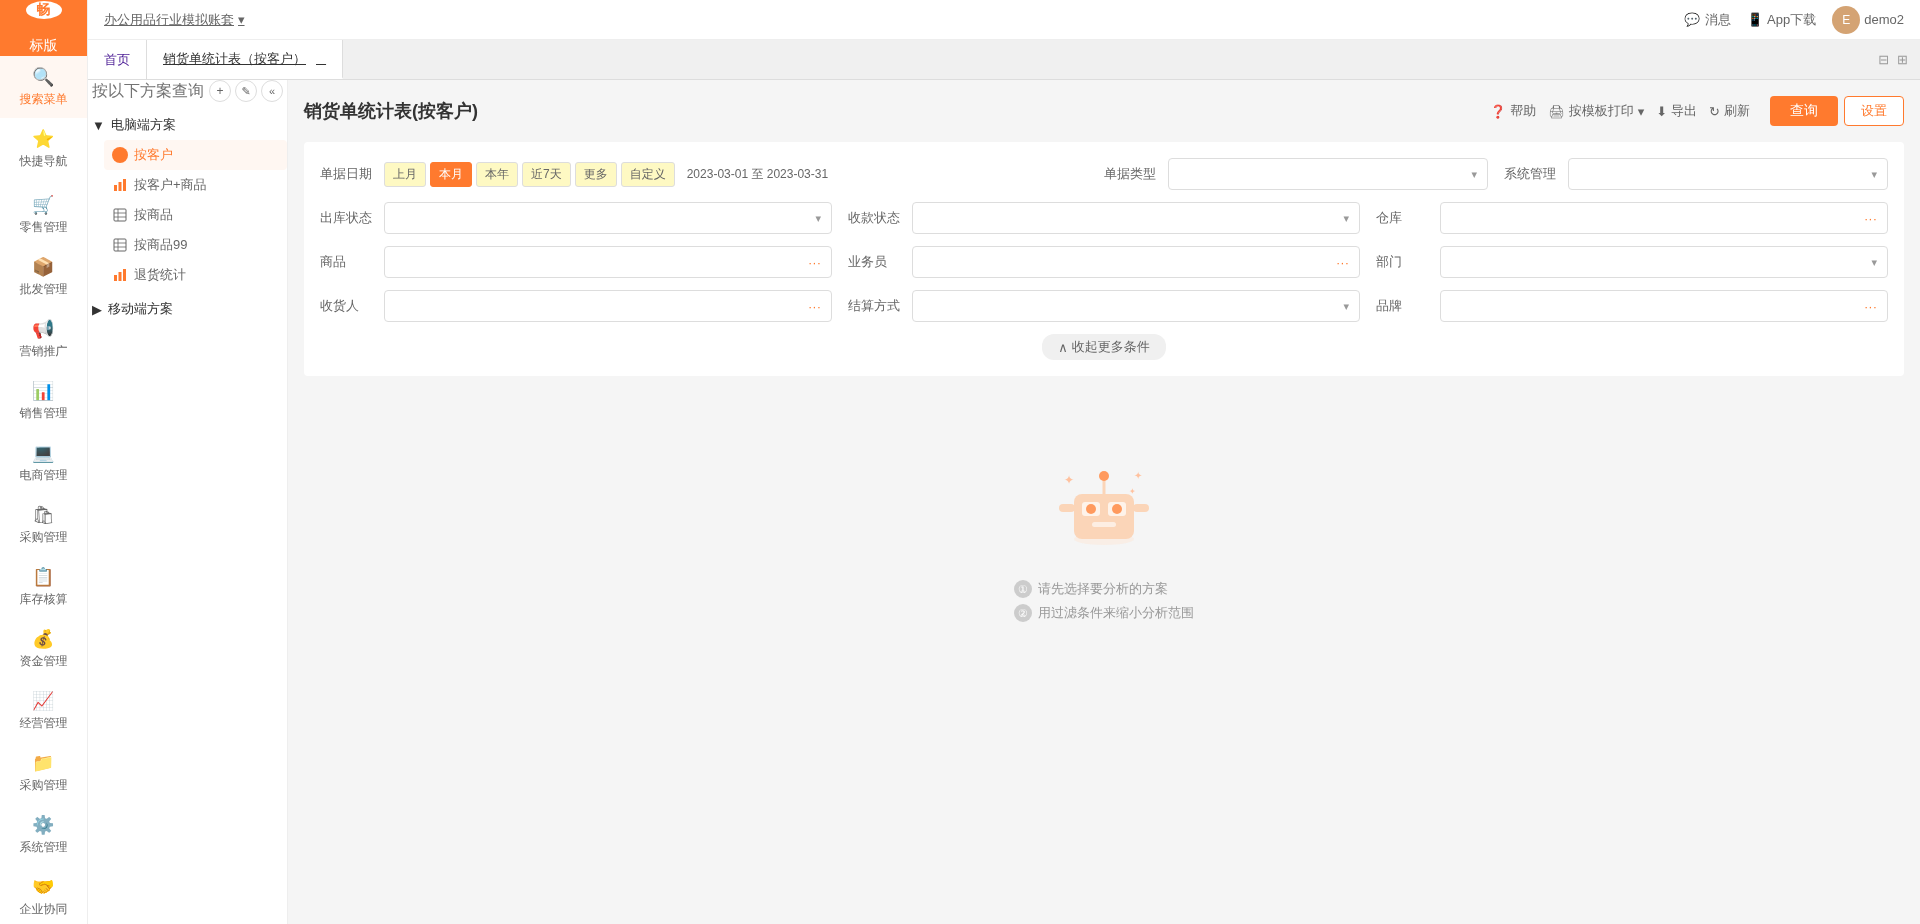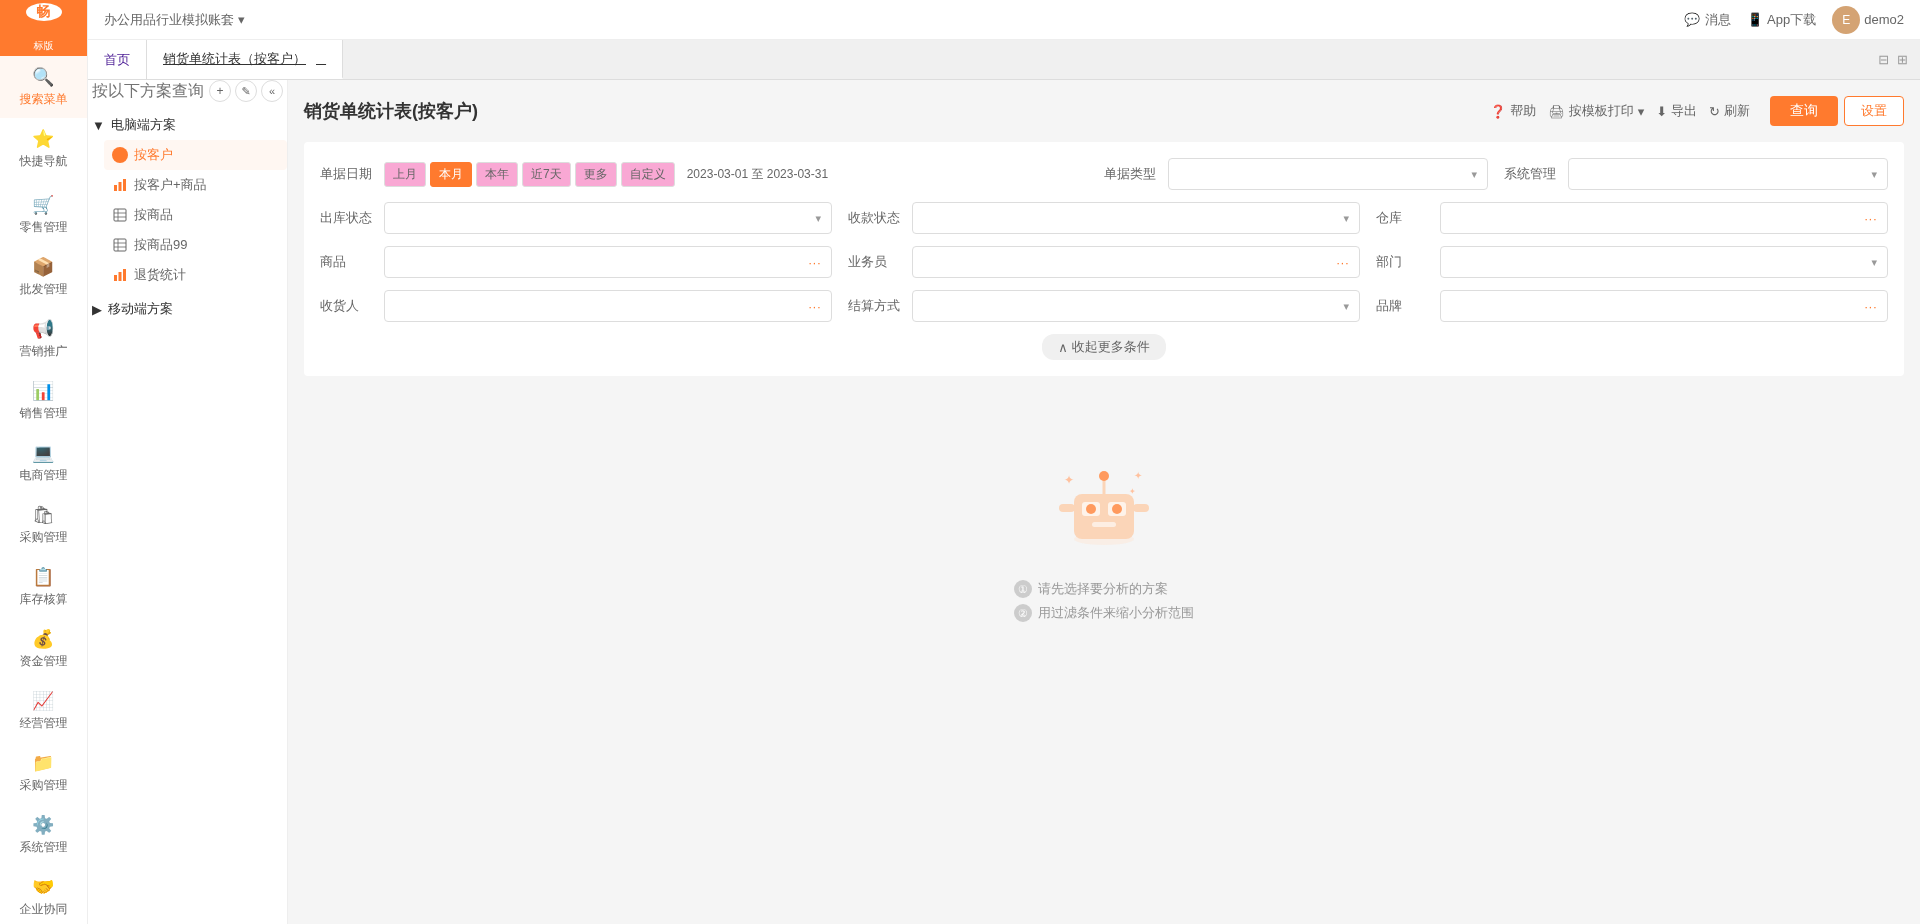--- a/index.html
+++ b/index.html
@@ -3,33 +3,33 @@
   <meta charset="utf-8">
   <style>
     * { margin: 0; padding: 0; box-sizing: border-box; }
     body { font-family: "Microsoft YaHei", "PingFang SC", sans-serif; font-size: 13px; background: #f5f5f5; display: flex; height: 924px; overflow: hidden; }
 
     
     .sidebar { width: 88px; background: #fff; display: flex; flex-direction: column; align-items: center; border-right: 1px solid #eee; height: 100%; flex-shrink: 0; }
     .logo-area { width: 100%; background: #ff7a2e; padding: 8px 0; display: flex; flex-direction: column; align-items: center; justify-content: center; height: 56px; }
     .logo-icon { width: 36px; height: 36px; background: #fff; border-radius: 50%; display: flex; align-items: center; justify-content: center; }
     .logo-icon span { color: #ff7a2e; font-size: 14px; font-weight: bold; }
-    .logo-label { color: #fff; font-size: 10px; margin-top: 18px; }
+    .logo-label { color: #fff; font-size: 14px; margin-top: 18px; }
     .sidebar-item { width: 100%; display: flex; flex-direction: column; align-items: center; padding: 10px 0; cursor: pointer; color: #666; font-size: 12px; }
     .sidebar-item .icon { font-size: 18px; margin-bottom: 3px; }
     .sidebar-search { background: #fff7f2; color: #ff7a2e; }
     .sidebar-divider { width: 60%; height: 1px; background: #eee; margin: 2px 0; }
 
     
     .main-area { flex: 1; display: flex; flex-direction: column; overflow: hidden; }
 
     
     .top-bar { height: 40px; background: #fff; border-bottom: 1px solid #eee; display: flex; align-items: center; padding: 0 16px; justify-content: space-between; flex-shrink: 0; }
     .top-bar-left { display: flex; align-items: center; gap: 8px; color: #666; font-size: 13px; }
-    .top-bar-dropdown { display: flex; align-items: center; gap: 4px; cursor: pointer; }
+    .top-bar-dropdown { display: flex; align-items: center; gap: 4px; cursor: pointer; text-decoration: underline; }
     .top-bar-right { display: flex; align-items: center; gap: 16px; color: #666; font-size: 13px; }
     .top-bar-right-item { display: flex; align-items: center; gap: 4px; cursor: pointer; }
     .avatar { width: 28px; height: 28px; border-radius: 50%; background: #d4a373; display: flex; align-items: center; justify-content: center; color: #fff; font-size: 12px; overflow: hidden; }
 
     
     .tabs-bar { height: 40px; background: #f0f0f0; display: flex; align-items: center; padding: 0 0 0 0; flex-shrink: 0; border-bottom: 1px solid #ddd; }
     .tab { height: 100%; display: flex; align-items: center; padding: 0 16px; cursor: pointer; font-size: 13px; color: #666; background: #f0f0f0; border-right: 1px solid #ddd; gap: 6px; }
     .tab.active { background: #fff; color: #333; border-bottom: 2px solid #fff; }
     .tab .close-btn { color: #999; font-size: 12px; cursor: pointer; margin-left: 4px; }
     .tab.home { background: #fff; color: #4c1d95; }
@@ -46,21 +46,21 @@
     .settings-btn { background: #fff; color: #ff7a2e; border: 1px solid #ff7a2e; padding: 5px 16px; border-radius: 4px; cursor: pointer; font-size: 13px; }
 
     
     .filter-panel { background: #fff; border-radius: 4px; padding: 16px; margin-bottom: 8px; }
     .filter-row { display: flex; align-items: center; margin-bottom: 12px; gap: 16px; }
     .filter-item { display: flex; align-items: center; gap: 8px; flex: 1; }
     .filter-label { color: #666; font-size: 13px; white-space: nowrap; min-width: 56px; }
     .filter-control { flex: 1; display: flex; align-items: center; border: 1px solid #ddd; border-radius: 4px; padding: 5px 10px; background: #fff; cursor: pointer; justify-content: space-between; min-height: 32px; color: #333; font-size: 13px; }
     .filter-control .dots { color: #ff7a2e; }
     .date-filter { display: flex; align-items: center; gap: 4px; }
-    .date-btn { padding: 3px 8px; border-radius: 3px; border: 1px solid #ddd; cursor: pointer; font-size: 12px; color: #666; background: #f9a8d4; }
+    .date-btn { padding: 3px 8px; border-radius: 3px; border: 1px solid #ddd; cursor: pointer; font-size: 12px; color: #666; background: #fef9c3; }
     .date-btn.active { background: #ff7a2e; color: #fff; border-color: #ff7a2e; }
     .date-range { font-size: 12px; color: #666; }
     .chevron { color: #999; font-size: 11px; }
     .collapse-row { display: flex; justify-content: center; margin-top: 8px; }
     .collapse-btn { display: flex; align-items: center; gap: 4px; color: #666; font-size: 13px; cursor: pointer; padding: 4px 16px; background: #f0f0f0; border-radius: 12px; }
     .scheme-header { display: flex; align-items: center; justify-content: space-between; margin-bottom: 8px; padding: 0 4px; }
     .scheme-title { font-size: 16px; color: #737373; }
     .scheme-actions { display: flex; gap: 4px; }
     .scheme-action-btn { width: 22px; height: 22px; border-radius: 50%; border: 1px solid #ddd; background: #fff; display: flex; align-items: center; justify-content: center; cursor: pointer; color: #666; font-size: 12px; }
     .scheme-group { margin-bottom: 4px; }

